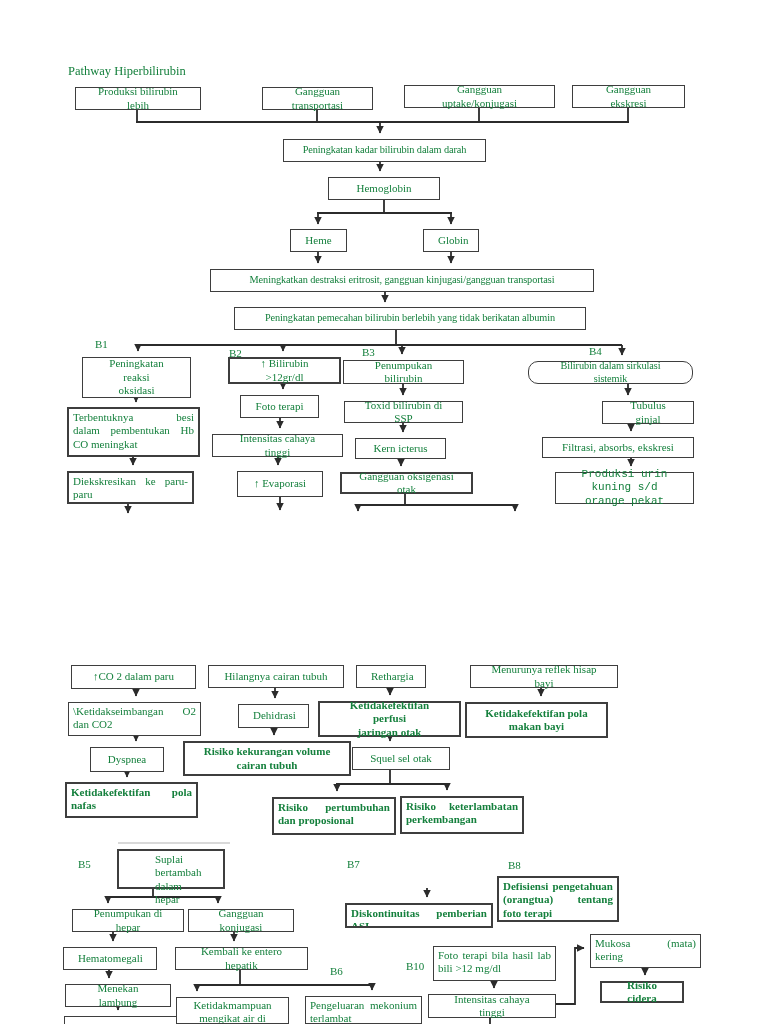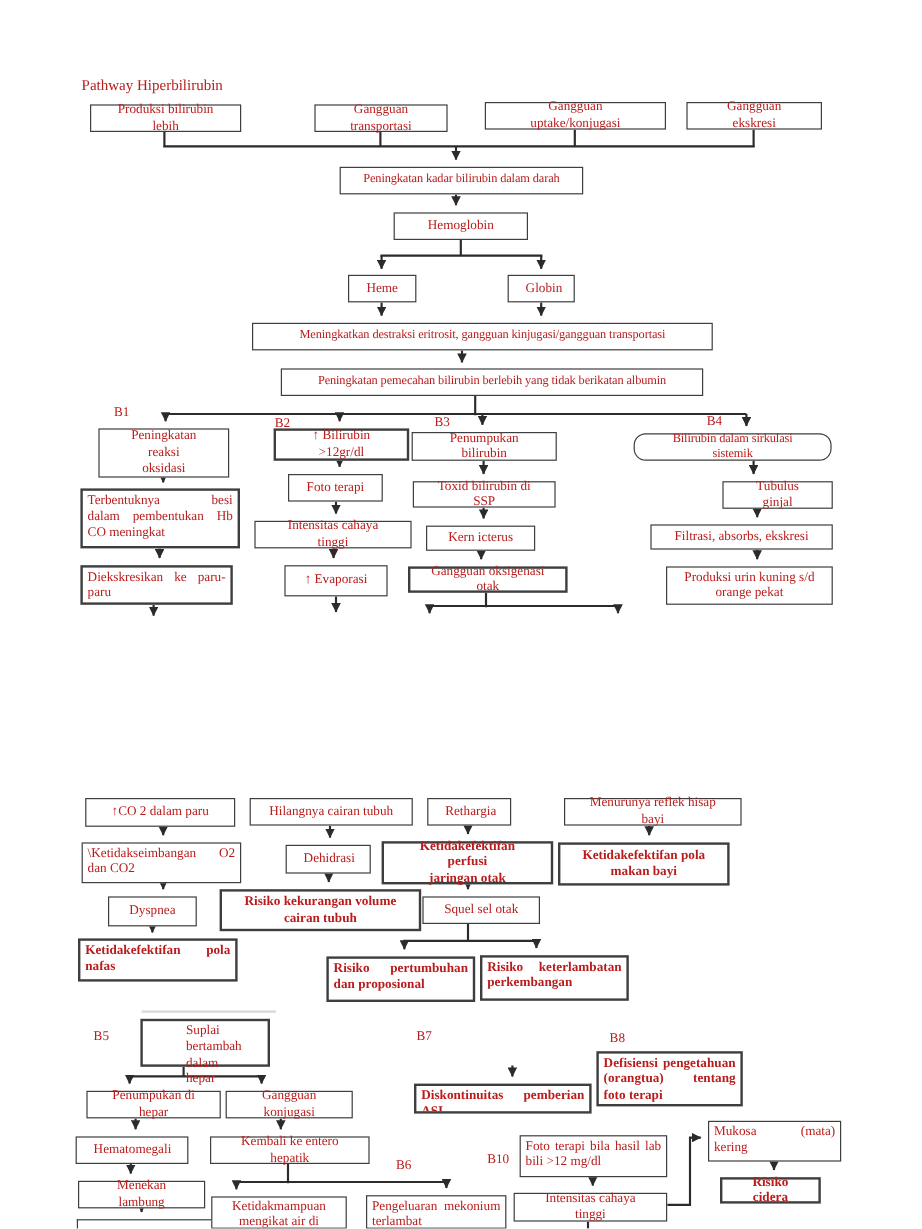--- a/index.html
+++ b/index.html
@@ -1,17 +1,17 @@
 <!DOCTYPE html>
 <html><head>
 <meta charset="utf-8">
 <style>
   html,body{margin:0;padding:0;background:#ffffff;}
   .page{position:relative;width:768px;height:1024px;background:#ffffff;overflow:hidden;
-        font-family:"Liberation Serif","DejaVu Serif",serif;color:#b91c1c;}
+        font-family:"Liberation Serif","DejaVu Serif",serif;color:#15803d;}
   .title{position:absolute;font-size:12.5px;}
   .blabel{position:absolute;font-size:11px;}
   .box{position:absolute;box-sizing:border-box;border:1px solid #3e3e3e;background:#fff;
        font-size:11px;line-height:1.22;display:flex;flex-direction:column;justify-content:center;
        text-align:center;padding:1px 14px;}
   .jst{display:block;text-align:justify;padding:2px 4px;}
   .jst div{text-align:justify;text-align-last:justify;}
   .jst div:last-child{text-align-last:left;}
   .bold{font-weight:bold;}
   .thick,.bold{border-width:2px;}
@@ -135,21 +135,21 @@
   <div class="box" style="left:237px;top:471px;width:86px;height:26px;">↑ Evaporasi</div>
 
   <div class="box" style="left:343px;top:360px;width:121px;height:24px;">Penumpukan bilirubin</div>
   <div class="box" style="left:344px;top:401px;width:119px;height:22px;">Toxid bilirubin di SSP</div>
   <div class="box" style="left:355px;top:438px;width:91px;height:21px;">Kern icterus</div>
   <div class="box thick" style="left:340px;top:472px;width:133px;height:22px;">Gangguan oksigenasi otak</div>
 
   <div class="box small" style="left:528px;top:361px;width:165px;height:23px;border-radius:10px;">Bilirubin dalam sirkulasi sistemik</div>
   <div class="box" style="left:586px;top:401px;width:92px;height:23px;margin-left:16px;">Tubulus ginjal</div>
   <div class="box" style="left:542px;top:437px;width:152px;height:21px;">Filtrasi, absorbs, ekskresi</div>
-  <div class="box" style="left:555px;top:472px;width:139px;height:32px;">
+  <div class="box" style="left:555px;top:472px;width:139px;height:32px;font-family:Liberation Mono, monospace;">
       <div>Produksi urin kuning s/d</div>
       <div>orange pekat</div>
     </div>
 
   <div class="box" style="left:71px;top:665px;width:125px;height:24px;">↑CO 2 dalam paru</div>
   <div class="box jst" style="left:68px;top:702px;width:133px;height:34px;">
       <div>\Ketidakseimbangan O2</div>
       <div>dan CO2</div>
     </div>
   <div class="box" style="left:90px;top:747px;width:74px;height:25px;">Dyspnea</div>

